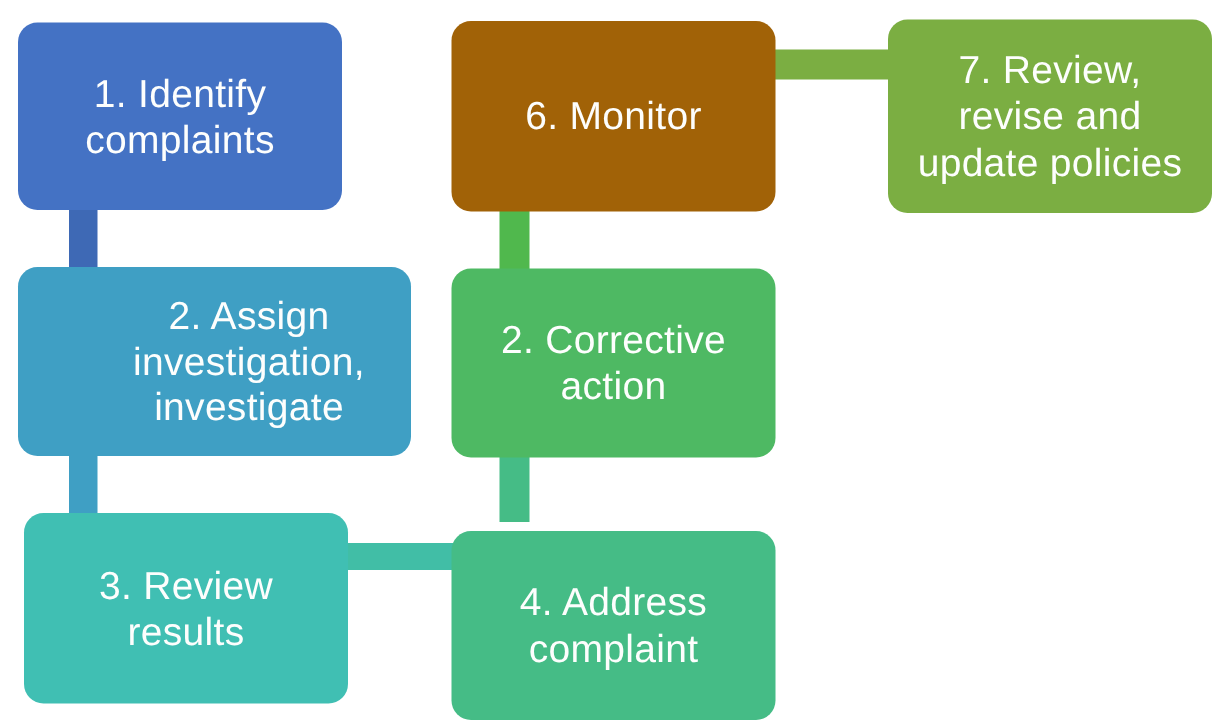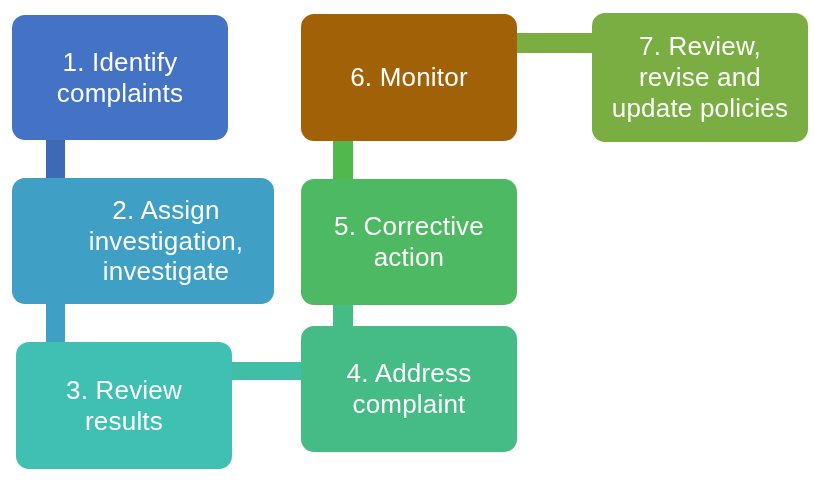--- a/index.html
+++ b/index.html
@@ -30,21 +30,21 @@
     letter-spacing: 0.2px;
   }
   .connector {
     position: absolute;
     z-index: 1;
   }
   
   .n1 { left: 12px;  top: 15px;  width: 216px; height: 125px; }
   .n2 { left: 12px;  top: 178px; width: 216px; height: 126px; padding-left: 46px; }
   .n3 { left: 16px;  top: 342px; width: 216px; height: 127px; }
-  .n4 { left: 301px; top: 326px; width: 216px; height: 126px; }
+  .n4 { left: 301px; top: 354px; width: 216px; height: 126px; }
   .n5 { left: 301px; top: 179px; width: 216px; height: 126px; }
   .n6 { left: 301px; top: 14px;  width: 216px; height: 127px; }
   .n7 { left: 592px; top: 13px;  width: 216px; height: 129px; }
   
   .c12 { left: 46px;  top: 134px; width: 19px; height: 50px; }
   .c23 { left: 46px;  top: 298px; width: 19px; height: 50px; }
   .c34 { left: 224px; top: 362px; width: 82px; height: 18px; }
   .c45 { left: 333px; top: 299px; width: 20px; height: 49px; }
   .c56 { left: 333px; top: 136px; width: 20px; height: 48px; }
   .c67 { left: 512px; top: 33px;  width: 85px; height: 20px; }
@@ -67,21 +67,21 @@
   <div class="node n2" style="background-color: rgb(63, 159, 196); color: rgb(253, 254, 253);">2. Assign
 investigation,
 investigate</div>
 
   <div class="node n3" style="background-color: rgb(64, 191, 179); color: rgb(253, 254, 253);">3. Review
 results</div>
 
   <div class="node n4" style="background-color: rgb(69, 188, 134); color: rgb(253, 254, 253);">4. Address
 complaint</div>
 
-  <div class="node n5" style="background-color: rgb(78, 185, 99); color: rgb(253, 254, 253);">5. Corrective
+  <div class="node n5" style="background-color: rgb(78, 185, 99); color: rgb(253, 254, 253);">2. Corrective
 action</div>
 
   <div class="node n6" style="background-color: #a16207; color: rgb(253, 254, 253);">6. Monitor</div>
 
   <div class="node n7" style="background-color: rgb(123, 174, 66); color: rgb(253, 254, 253);">7. Review,
 revise and
 update policies</div>
 
 </div>
 

